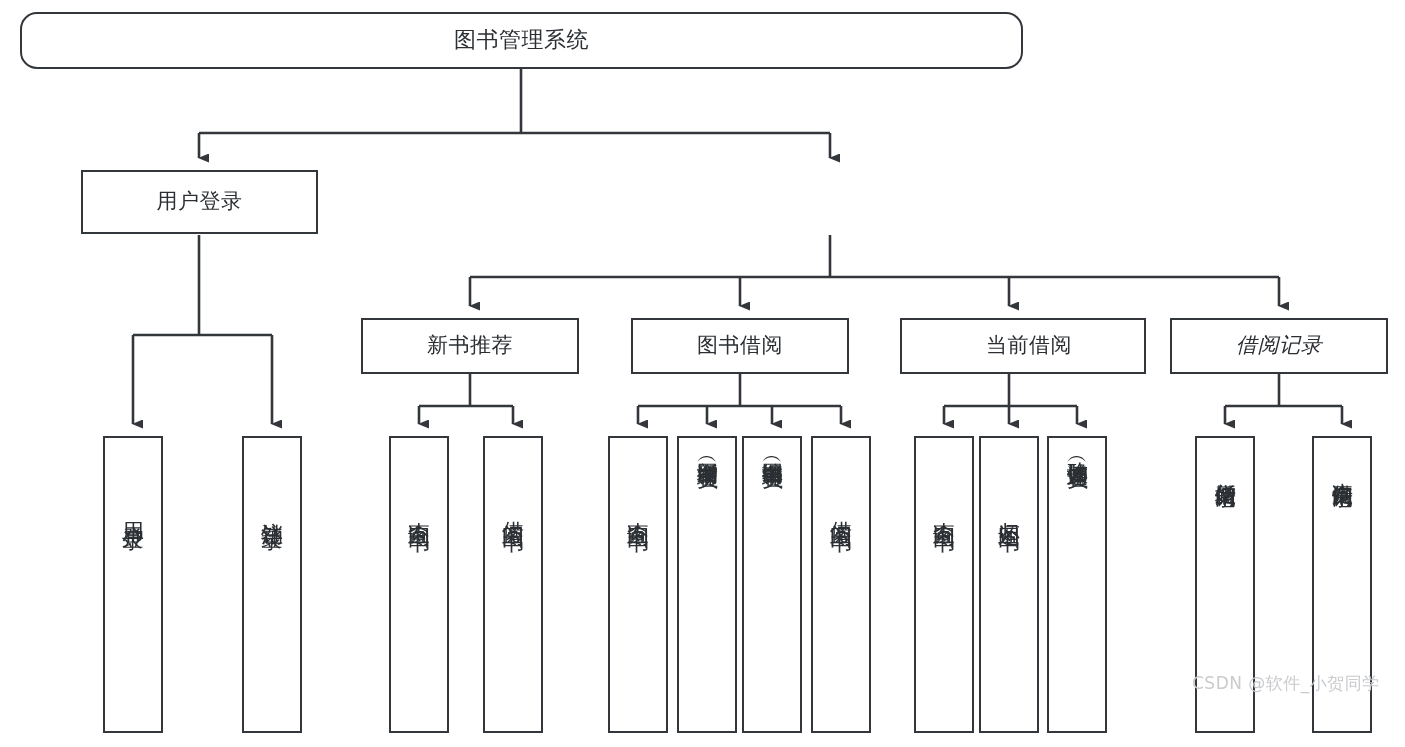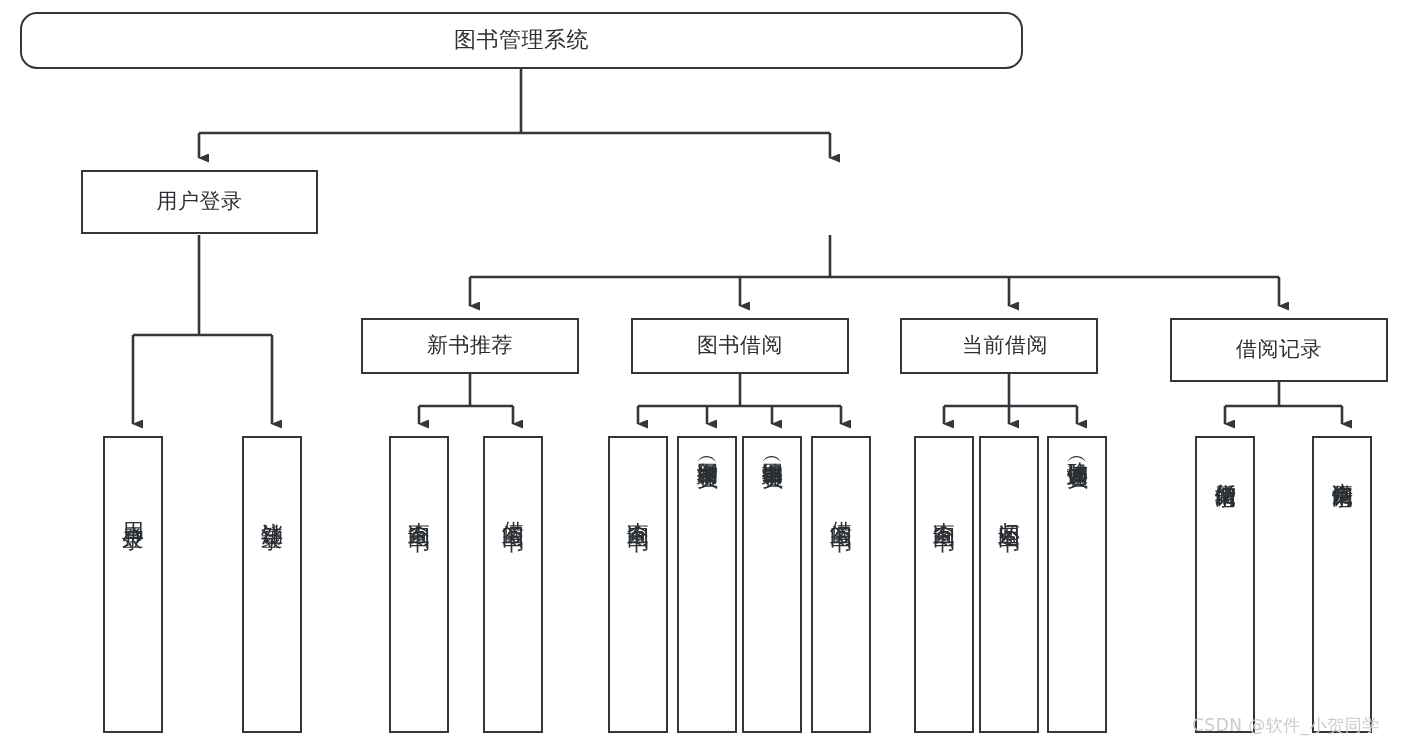--- a/index.html
+++ b/index.html
@@ -138,24 +138,24 @@
   <div class="node-box node-h" style="left:81px; top:170px; width:237px; height:64px;">
     <span class="node-label">用户登录</span>
   </div>
 
   <div class="node-box node-h" style="left:631px; top:318px; width:218px; height:56px;">
     <span class="node-label">图书借阅</span>
   </div>
   <div class="node-box node-h" style="left:361px; top:318px; width:218px; height:56px;">
     <span class="node-label">新书推荐</span>
   </div>
-  <div class="node-box node-h" style="left:900px; top:318px; width:198px; height:56px;padding-left:12px;">
+  <div class="node-box node-h" style="left:900px; top:318px; width:246px; height:56px;padding-left:12px;">
     <span class="node-label">当前借阅</span>
   </div>
-  <div class="node-box node-h" style="left:1170px; top:318px; width:218px; height:64px;">
+  <div class="node-box node-h" style="left:1170px; top:318px; width:218px; height:56px;font-style:italic;">
     <span class="node-label">借阅记录</span>
   </div>
 
   <div class="node-box node-v" style="left:103px; top:436px; width:60px; height:297px; padding-top:66px;">
     <span class="node-label">用户登录</span>
   </div>
   <div class="node-box node-v" style="left:242px; top:436px; width:60px; height:297px; padding-top:66px;">
     <span class="node-label">注销登录</span>
   </div>
 
@@ -189,15 +189,15 @@
     <span class="node-label">确认归还（管理员）</span>
   </div>
 
   <div class="node-box node-v tall-text" style="left:1195px; top:436px; width:60px; height:297px; padding-top:28px;">
     <span class="node-label">新增借阅记录</span>
   </div>
   <div class="node-box node-v tall-text" style="left:1312px; top:436px; width:60px; height:297px; padding-top:28px;">
     <span class="node-label">查询借阅记录</span>
   </div>
 
-  <div class="watermark" style="left:1192px; top:714px;">CSDN @软件_小贺同学</div>
+  <div class="watermark" style="left:1192px; top:672px;">CSDN @软件_小贺同学</div>
 
 </div>
 
 </body></html>

